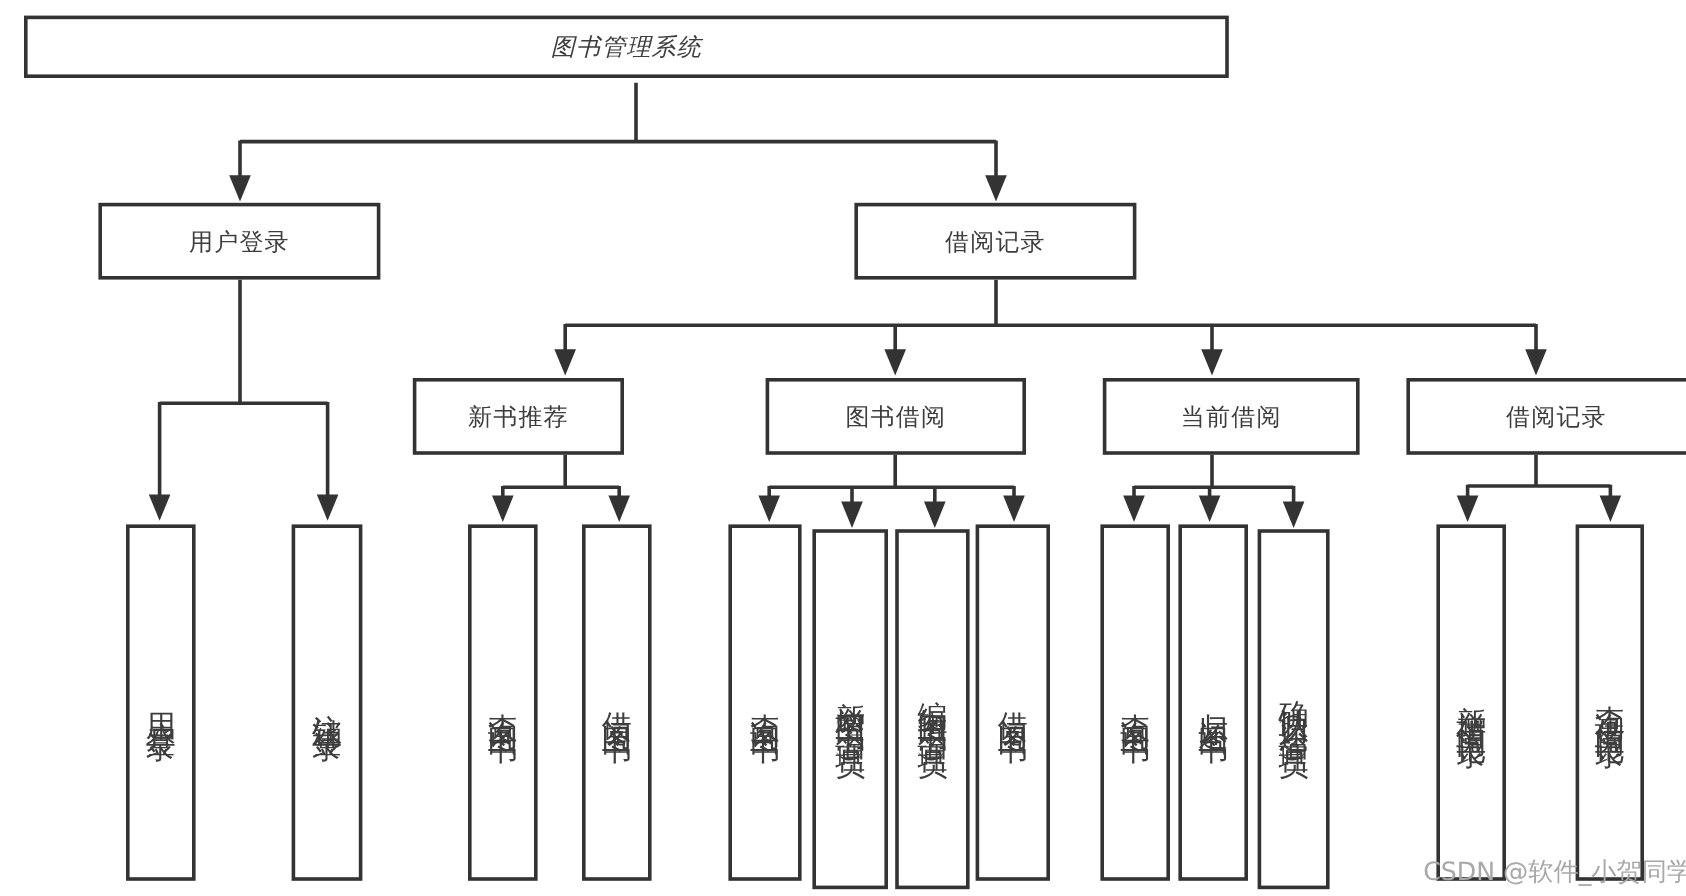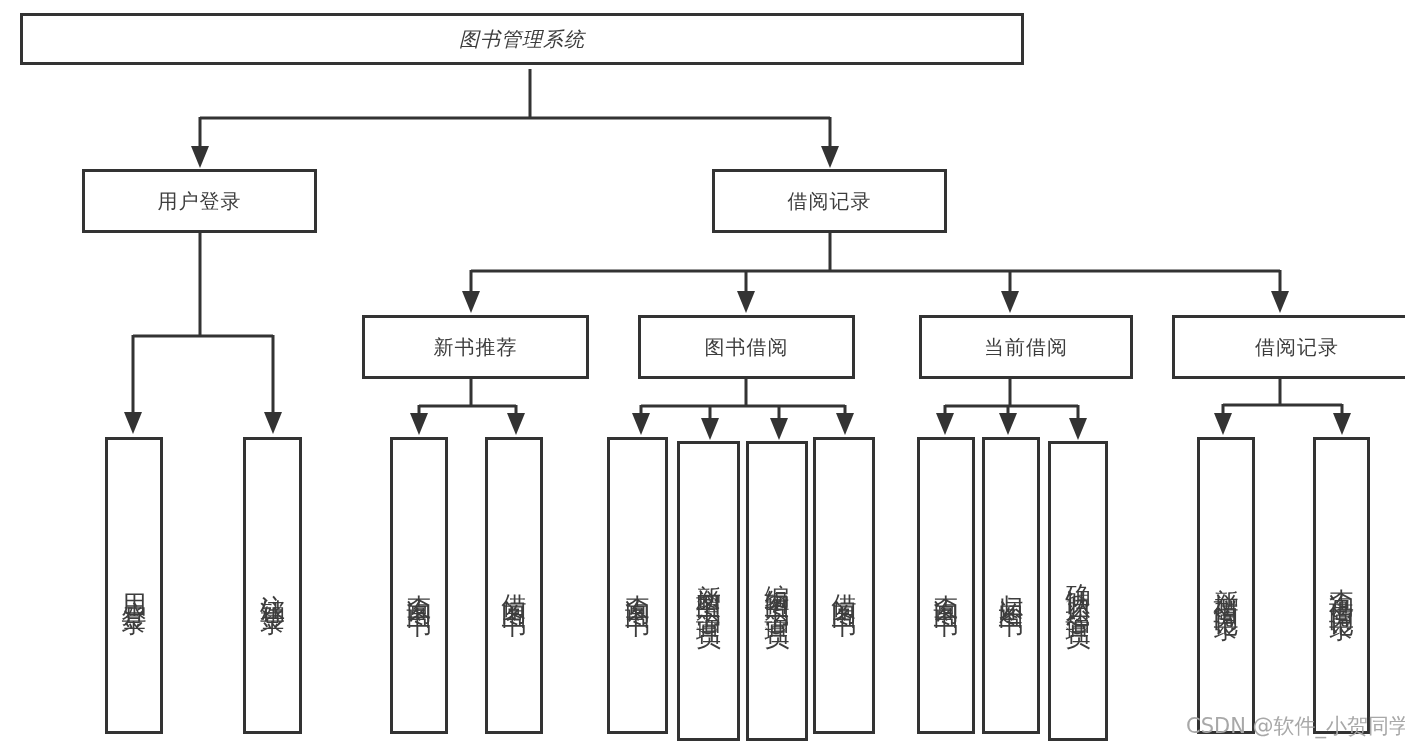--- a/index.html
+++ b/index.html
@@ -88,21 +88,21 @@
     <span>图书管理系统</span>
   </div>
 
   <div class="node hbox" style="left:82px;top:169px;width:235px;height:64px;">
     <span>用户登录</span>
   </div>
   <div class="node hbox" style="left:712px;top:169px;width:235px;height:64px;">
     <span>借阅记录</span>
   </div>
 
-  <div class="node hbox" style="left:362px;top:315px;width:227px;height:64px;">
+  <div class="node hbox" style="left:344px;top:315px;width:176px;height:64px;">
     <span>新书推荐</span>
   </div>
   <div class="node hbox" style="left:638px;top:315px;width:217px;height:64px;">
     <span>图书借阅</span>
   </div>
   <div class="node hbox" style="left:903px;top:315px;width:214px;height:64px;margin-left:16px;">
     <span>当前借阅</span>
   </div>
   <div class="node hbox" style="left:1172px;top:315px;width:250px;height:64px;">
     <span>借阅记录</span>

